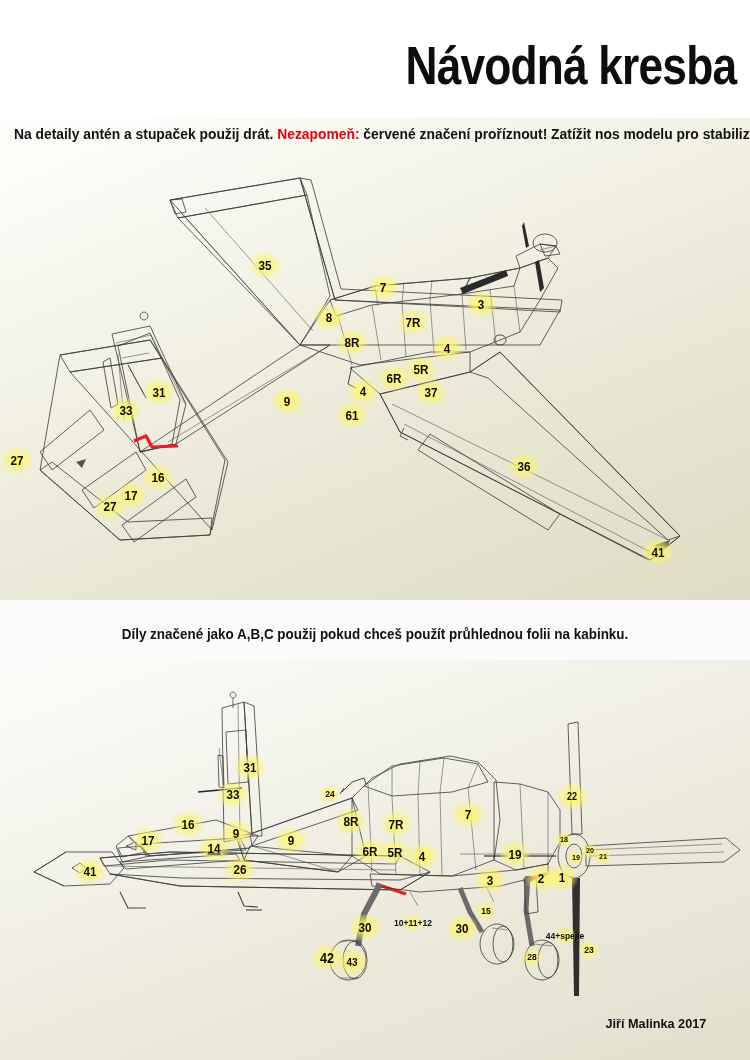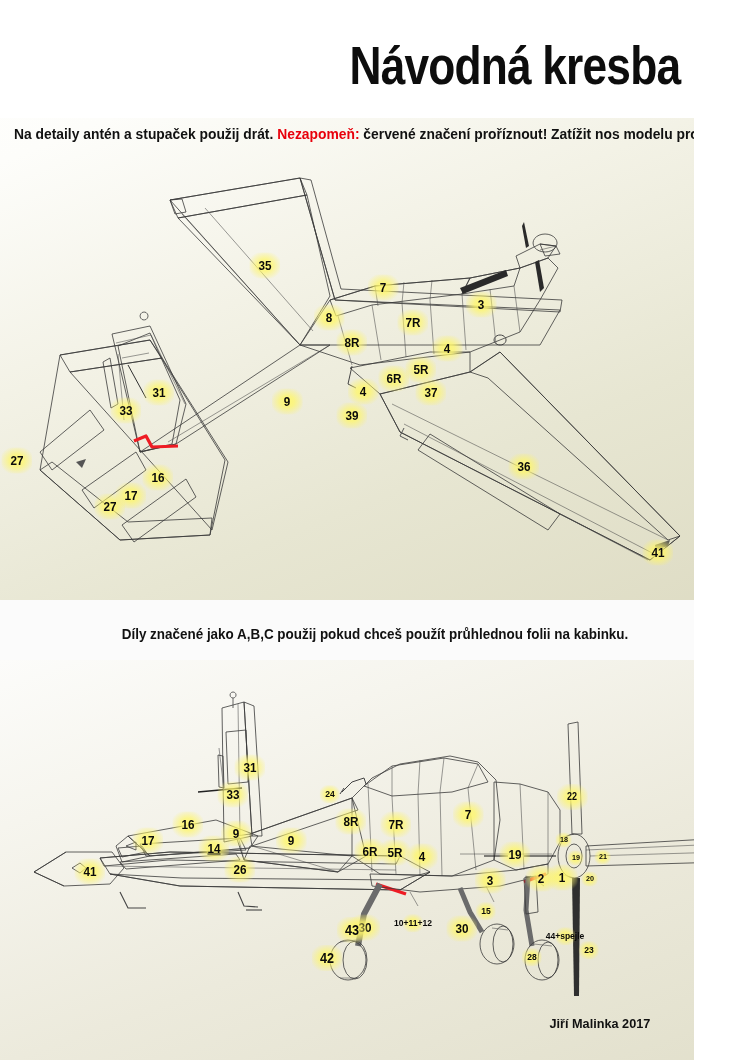--- a/index.html
+++ b/index.html
@@ -5,21 +5,21 @@
 <style>
   html,body{margin:0;padding:0;}
   body{
     width:750px;height:1060px;
     font-family:"Liberation Sans", sans-serif;
     background:#ffffff;
     overflow:hidden;
   }
   #page{
     position:relative;
-    width:694px;height:1060px;
+    width:750px;height:1060px;
     overflow:hidden;
   }
 
   
   .panel-top{
     position:absolute;left:0;top:0;width:750px;height:600px;
     background:linear-gradient(158deg,#ffffff 0%,#fdfdfa 18%,#f3f2e6 44%,#e7e6d2 72%,#dedcc4 100%);
   }
   .panel-mid{
     position:absolute;left:0;top:600px;width:750px;height:60px;
@@ -384,21 +384,21 @@
       <div class="lbl" style="left: 413px; top: 322px; font-size: 13px;">7R</div>
       <div class="lbl" style="left: 352px; top: 342px; font-size: 13px;">8R</div>
       <div class="lbl" style="left: 447px; top: 348px; font-size: 13px;">4</div>
       <div class="lbl" style="left: 421px; top: 369px; font-size: 13px;">5R</div>
       <div class="lbl" style="left: 394px; top: 378px; font-size: 13px;">6R</div>
       <div class="lbl" style="left: 159px; top: 392px; font-size: 13px;">31</div>
       <div class="lbl" style="left: 363px; top: 391px; font-size: 13px;">4</div>
       <div class="lbl" style="left: 431px; top: 392px; font-size: 13px;">37</div>
       <div class="lbl" style="left: 126px; top: 410px; font-size: 13px;">33</div>
       <div class="lbl" style="left: 287px; top: 401px; font-size: 13px;">9</div>
-      <div class="lbl" style="left: 352px; top: 415px; font-size: 13px;">39</div>
+      <div class="lbl" style="left: 352px; top: 415px; font-size: 13px;">61</div>
       <div class="lbl" style="left: 17px; top: 460px; font-size: 13px;">27</div>
       <div class="lbl" style="left: 158px; top: 477px; font-size: 13px;">16</div>
       <div class="lbl" style="left: 131px; top: 495px; font-size: 13px;">17</div>
       <div class="lbl" style="left: 110px; top: 506px; font-size: 13px;">27</div>
       <div class="lbl" style="left: 524px; top: 466px; font-size: 13px;">36</div>
       <div class="lbl" style="left: 658px; top: 552px; font-size: 13px;">41</div>
     </div>
   <div id="side-labels">
       <div class="lbl" style="left: 250px; top: 767px; font-size: 13px;">31</div>
       <div class="lbl" style="left: 233px; top: 794px; font-size: 13px;">33</div>
@@ -412,30 +412,30 @@
       <div class="lbl" style="left: 148px; top: 840px; font-size: 13px;">17</div>
       <div class="lbl" style="left: 214px; top: 848px; font-size: 13px; text-decoration: underline;">14</div>
       <div class="lbl" style="left: 291px; top: 840px; font-size: 13px;">9</div>
       <div class="lbl" style="left: 240px; top: 857px; font-size: 13px; margin-top: 12px;">26</div>
       <div class="lbl" style="left: 370px; top: 851px; font-size: 13px;">6R</div>
       <div class="lbl" style="left: 395px; top: 852px; font-size: 13px;">5R</div>
       <div class="lbl" style="left: 422px; top: 856px; font-size: 13px;">4</div>
       <div class="lbl" style="left: 515px; top: 854px; font-size: 13px;">19</div>
       <div class="lbl tiny" style="left: 564px; top: 840px;">18</div>
       <div class="lbl tiny" style="left: 576px; top: 858px;">19</div>
-      <div class="lbl tiny" style="left: 590px; top: 851px; margin-top: 28px;">20</div>
+      <div class="lbl tiny" style="left: 590px; top: 851px;">20</div>
       <div class="lbl tiny" style="left: 603px; top: 857px;">21</div>
       <div class="lbl" style="left: 90px; top: 871px; font-size: 13px;">41</div>
       <div class="lbl" style="left: 490px; top: 880px; font-size: 13px;">3</div>
       <div class="lbl" style="left: 541px; top: 878px; font-size: 13px;">2</div>
       <div class="lbl" style="left: 562px; top: 877px; font-size: 13px;">1</div>
       <div class="lbl small" style="left: 486px; top: 911px;">15</div>
       <div class="lbl small wide" style="left: 413px; top: 923px;">10+11+12</div>
       <div class="lbl" style="left: 365px; top: 927px; font-size: 13px;">30</div>
       <div class="lbl" style="left: 462px; top: 928px; font-size: 13px;">30</div>
       <div class="lbl small wide" style="left: 565px; top: 936px;">44+spejle</div>
       <div class="lbl small" style="left: 589px; top: 950px;">23</div>
       <div class="lbl small" style="left: 532px; top: 957px;">28</div>
       <div class="lbl" style="left: 327px; top: 958px; font-size: 14px;">42</div>
-      <div class="lbl" style="left: 352px; top: 930px; font-size: 14px;">43</div>
+      <div class="lbl" style="left: 352px; top: 962px; font-size: 11px;">43</div>
     </div>
 
 </div>
 
 </body></html>

